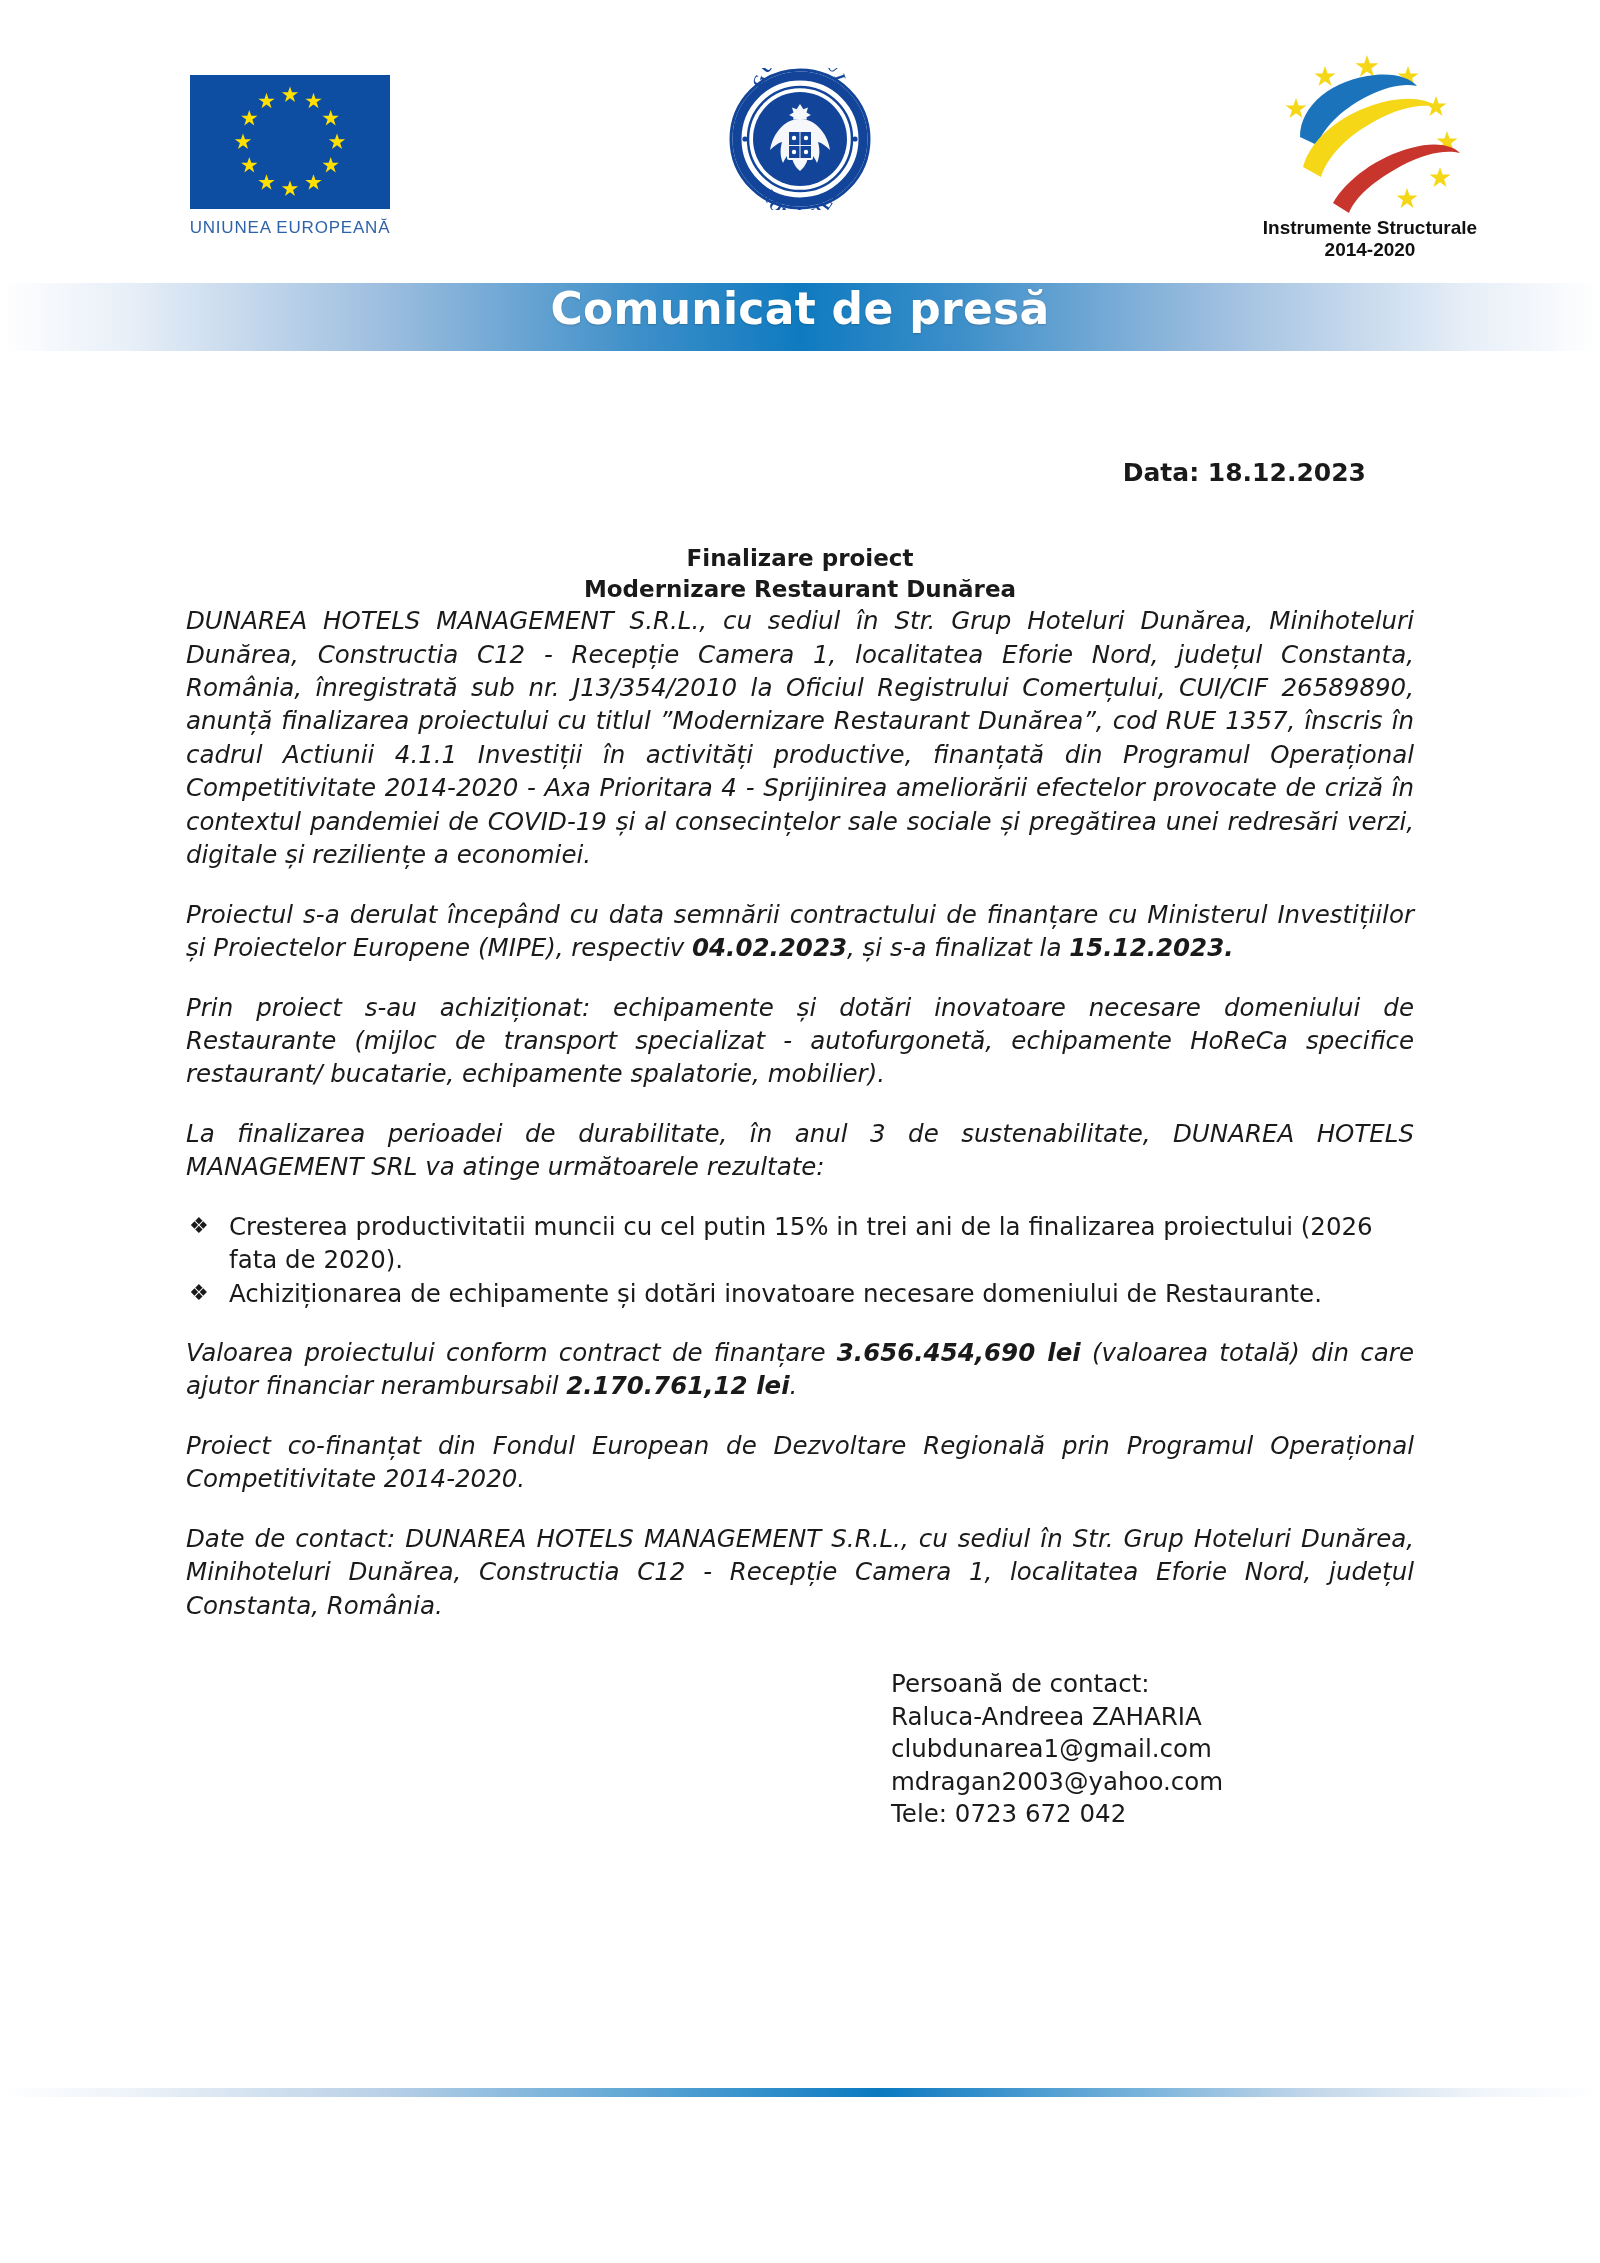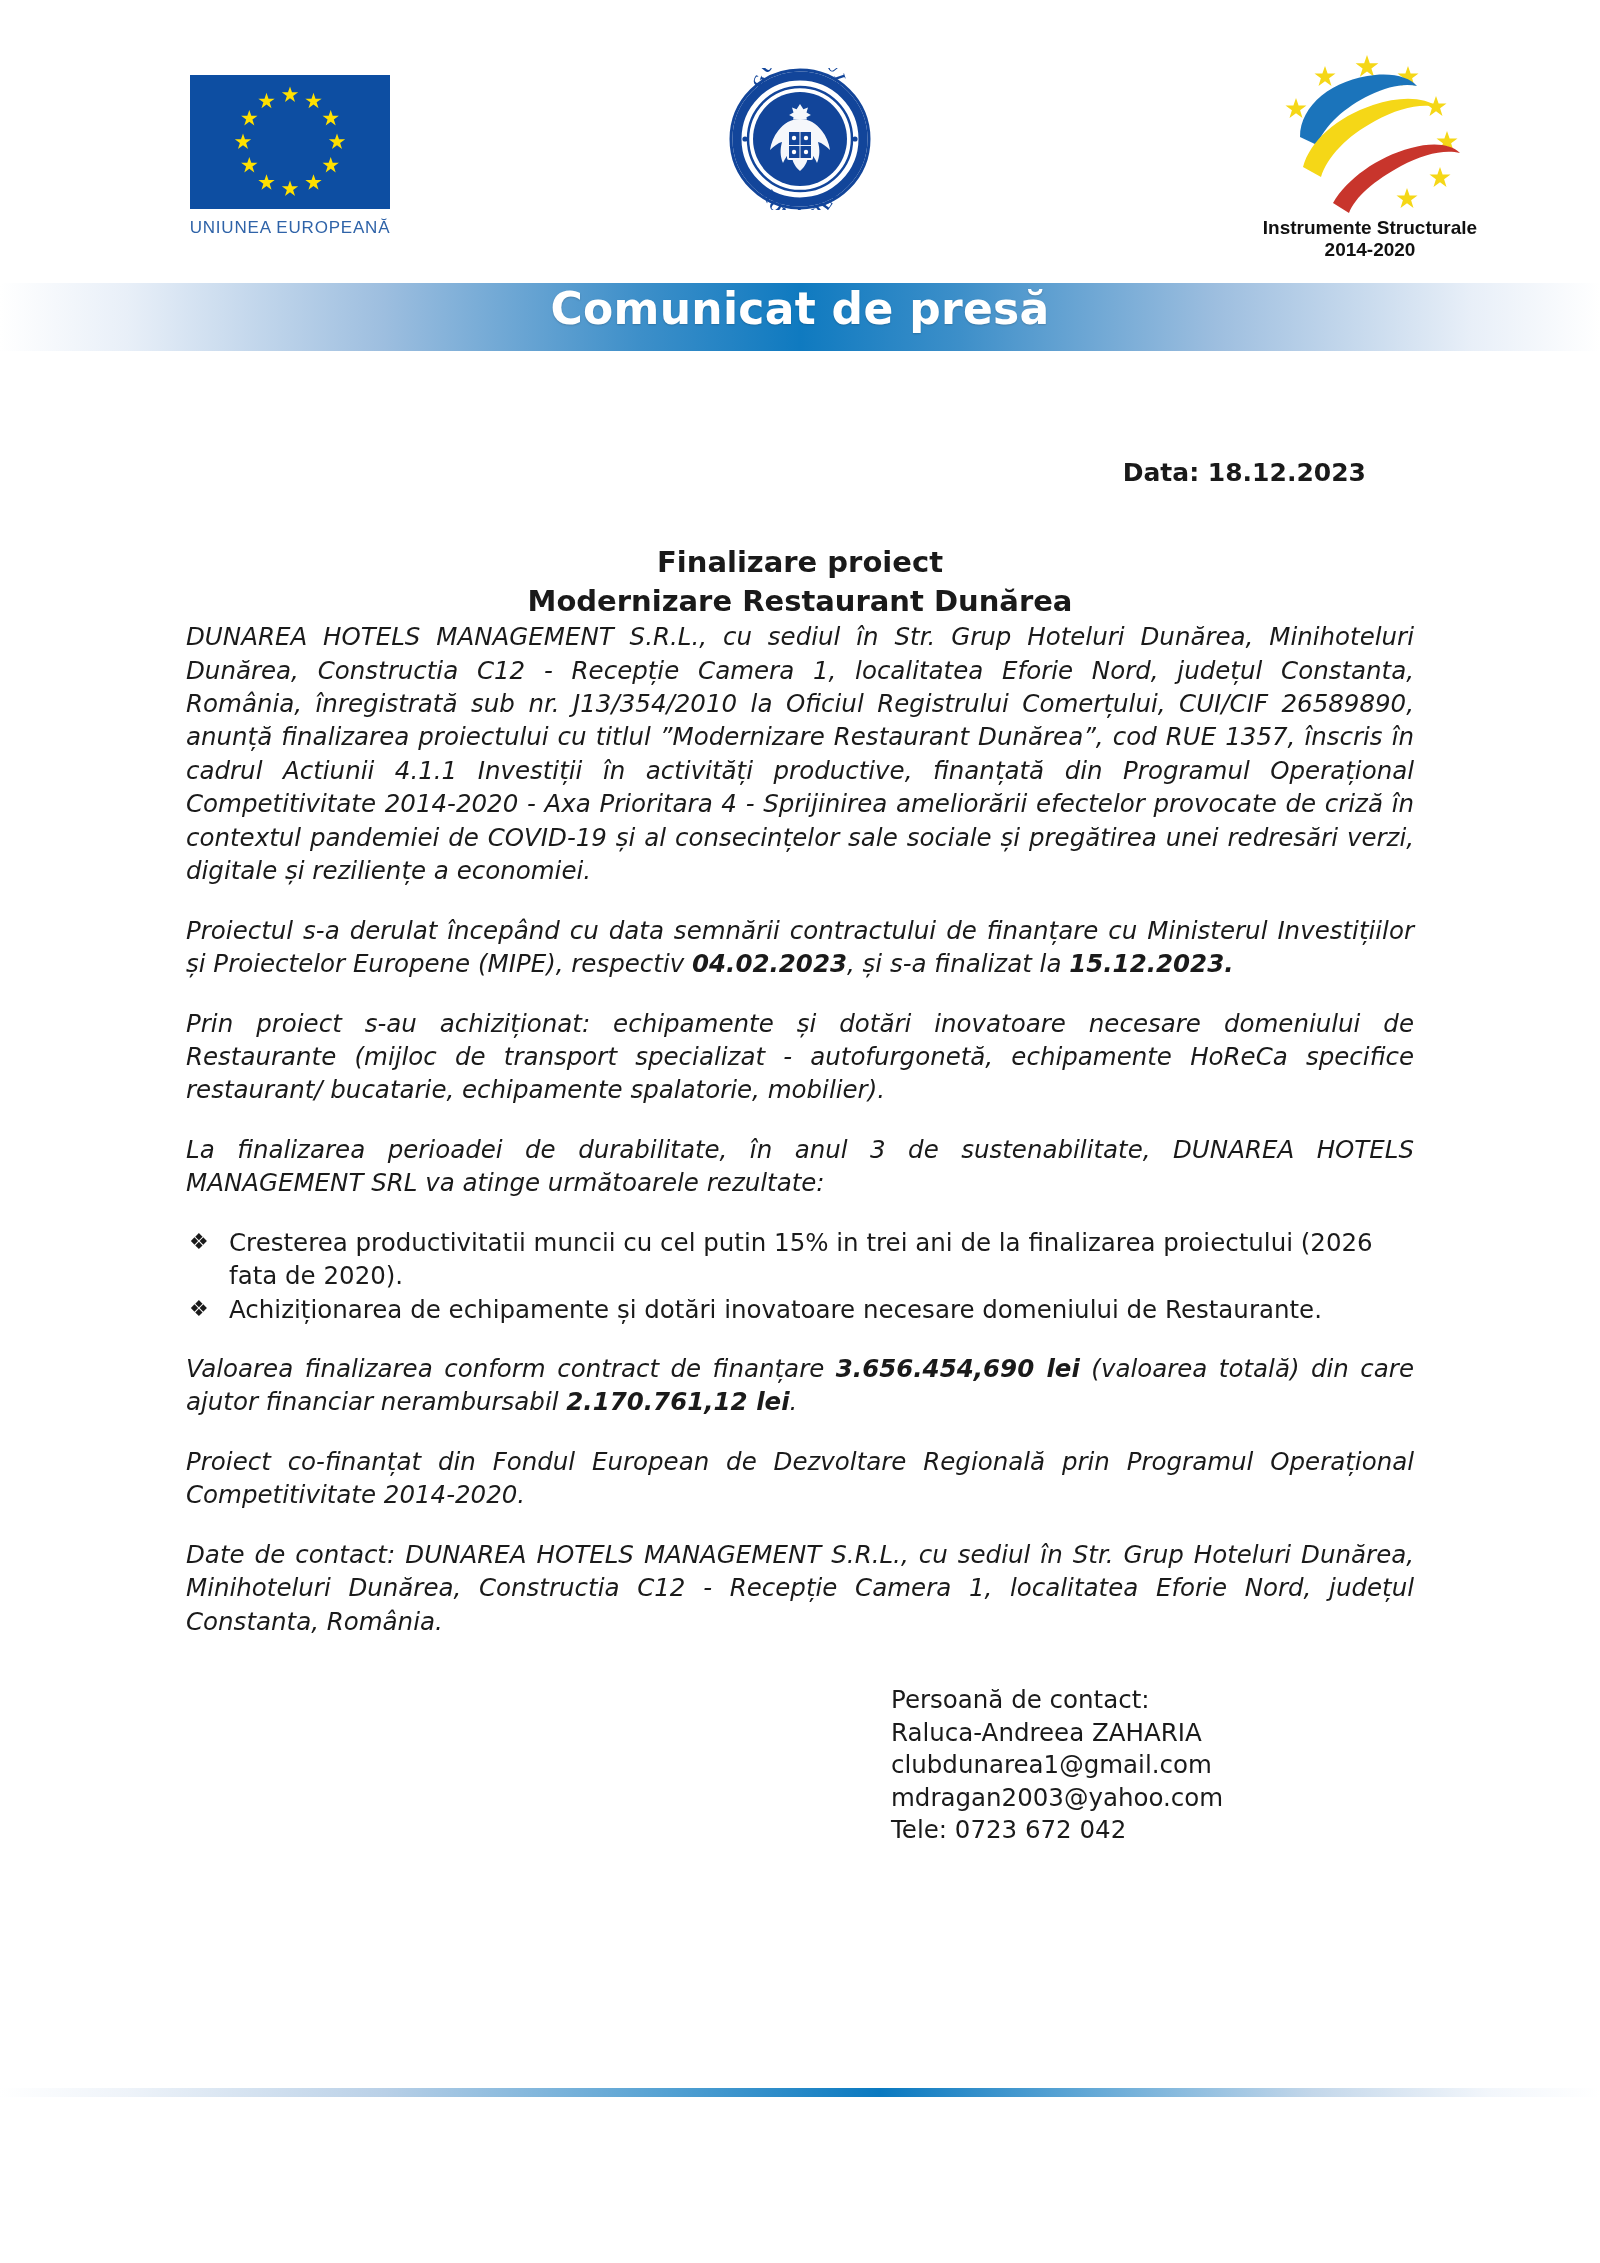--- a/index.html
+++ b/index.html
@@ -104,21 +104,21 @@
   .date-line {
     text-align: right;
     font-weight: bold;
     font-size: 25px;
     margin: 0 48px 0 0;
     padding-top: 18px;
   }
   .doc-title {
     text-align: center;
     font-weight: bold;
-    font-size: 29px;
+    font-size: 23px;
     line-height: 1.33;
     margin-top: 56px;
   }
   p.para {
     text-align: justify;
     font-size: 24.5px;
     line-height: 1.365;
     margin: 0 0 26px 0;
     font-style: italic;
   }
@@ -329,21 +329,21 @@
     <li>
       <span class="bullet-icon">❖</span>
       <span>Cresterea productivitatii muncii cu cel putin 15% in trei ani de la finalizarea proiectului (2026 fata de 2020).</span>
     </li>
     <li>
       <span class="bullet-icon">❖</span>
       <span>Achiziționarea de echipamente și dotări inovatoare necesare domeniului de Restaurante.</span>
     </li>
   </ul>
 
-  <p class="para para-tight"><span>Valoarea finalizarea conform contract de finanțare </span><b>3.656.454,690 lei</b><span> (valoarea totală) din care ajutor financiar nerambursabil </span><b>2.170.761,12 lei</b><span>.</span></p>
+  <p class="para para-tight"><span>Valoarea proiectului conform contract de finanțare </span><b>3.656.454,690 lei</b><span> (valoarea totală) din care ajutor financiar nerambursabil </span><b>2.170.761,12 lei</b><span>.</span></p>
 
   <p class="para">Proiect co-finanțat din Fondul European de Dezvoltare Regională prin Programul Operațional Competitivitate 2014-2020.</p>
 
   <p class="para">Date de contact: DUNAREA HOTELS MANAGEMENT S.R.L., cu sediul în Str. Grup Hoteluri Dunărea, Minihoteluri Dunărea, Constructia C12 - Recepție Camera 1, localitatea Eforie Nord, județul Constanta, România.</p>
 
   <div class="contact-block">
     <div>Persoană de contact:</div>
     <div>Raluca-Andreea ZAHARIA</div>
     <div>clubdunarea1@gmail.com</div>
     <div>mdragan2003@yahoo.com</div>

